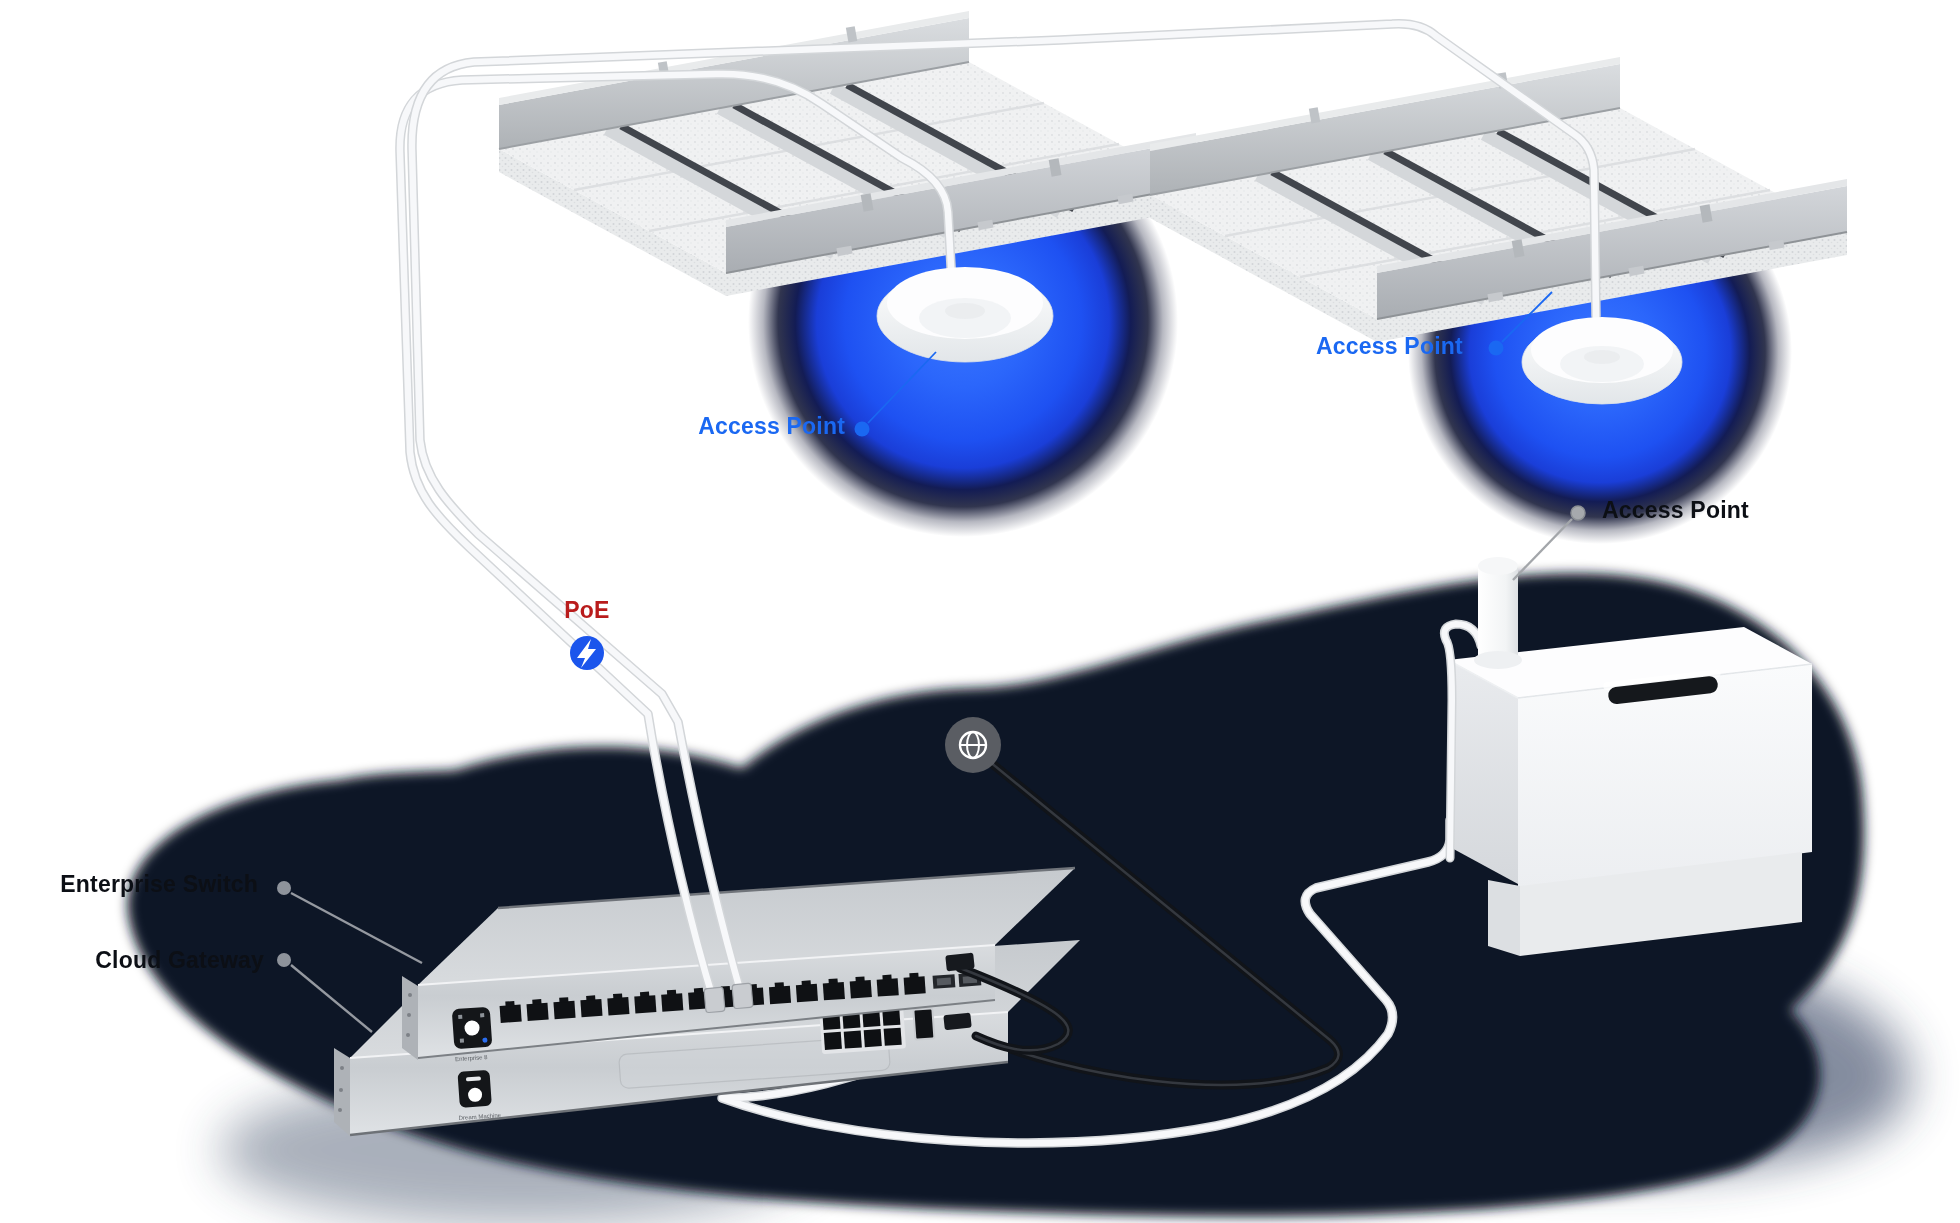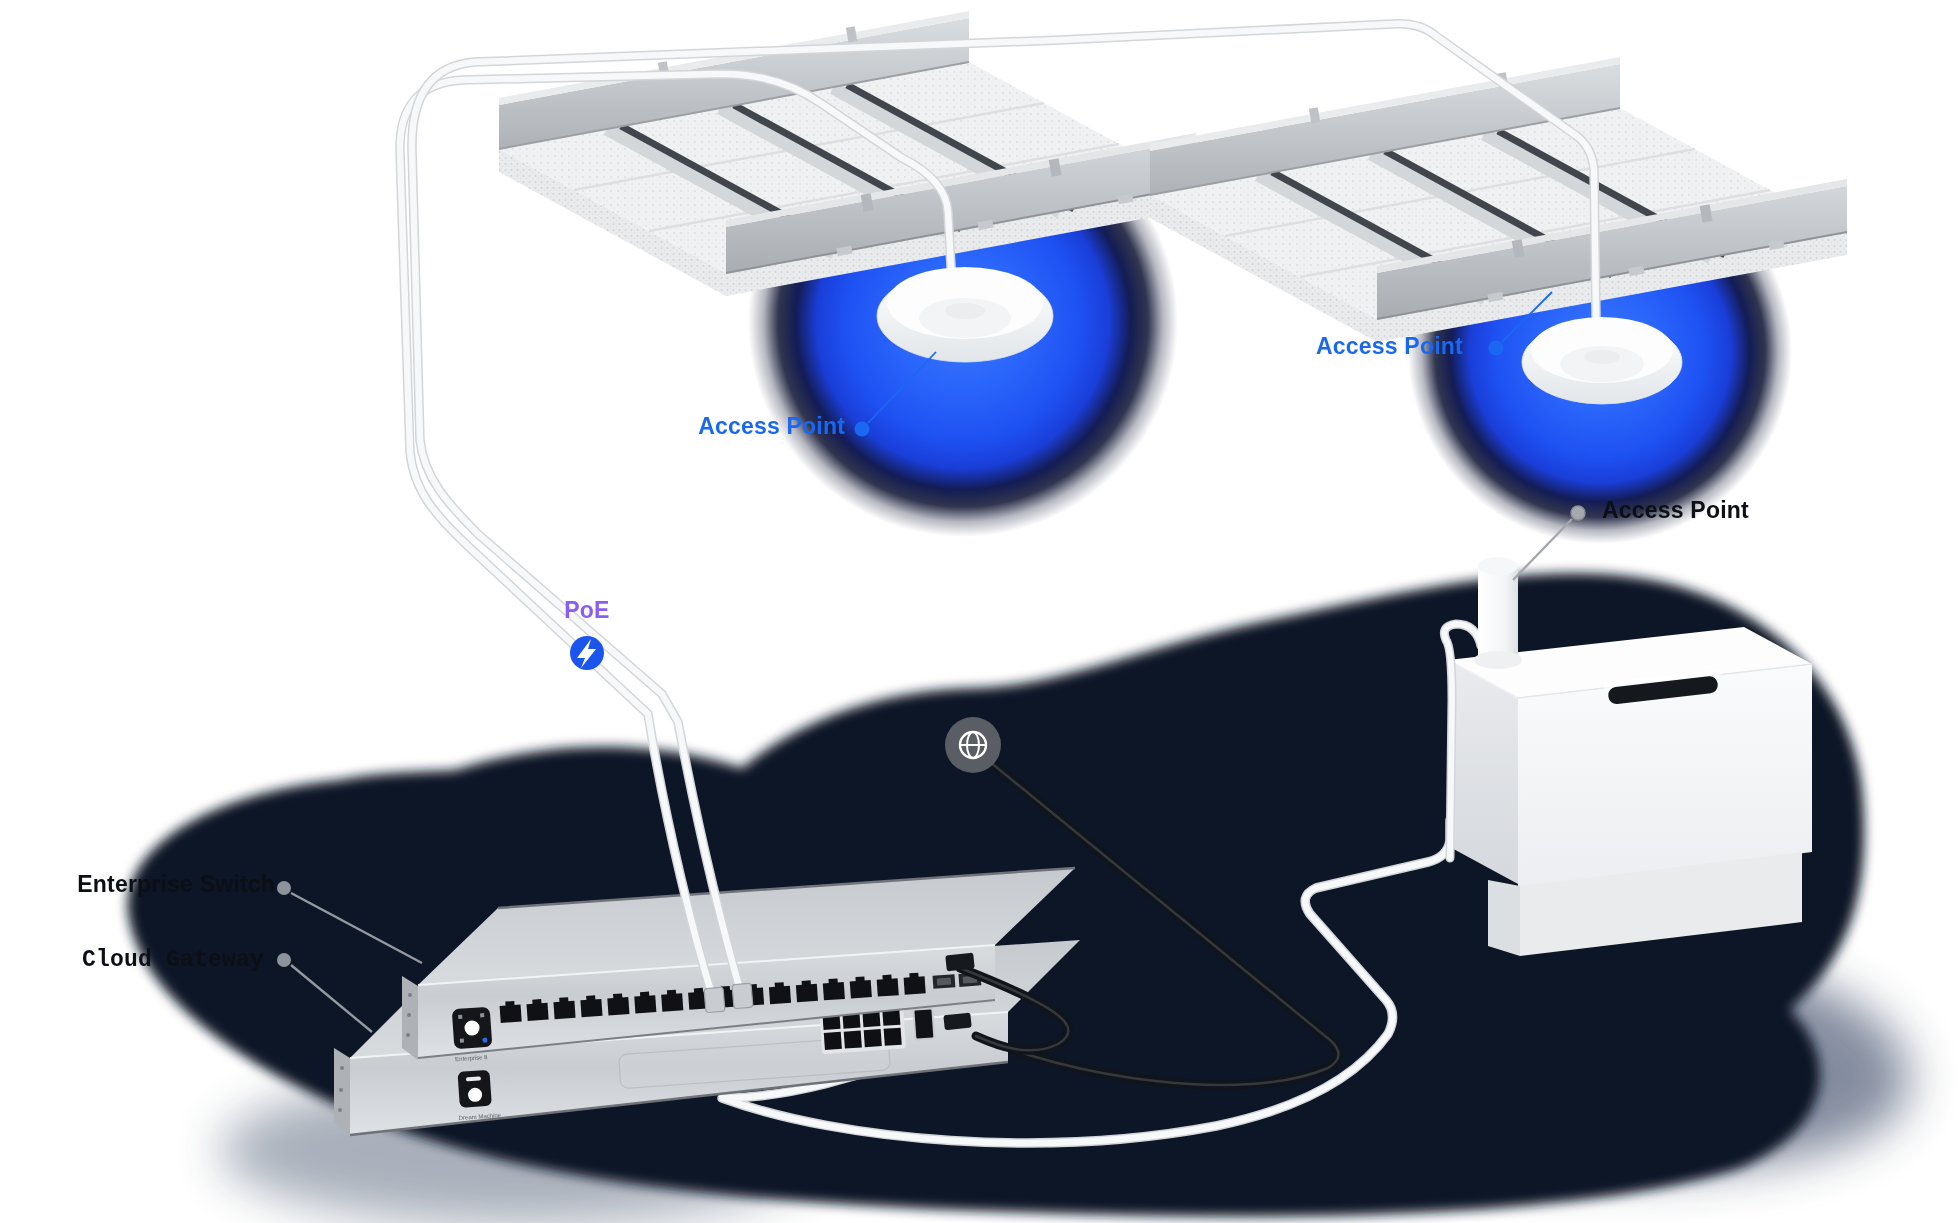--- a/index.html
+++ b/index.html
@@ -4,21 +4,21 @@
 <style>
   html,body{margin:0;padding:0;background:#fff;}
   #stage{position:relative;width:1960px;height:1223px;background:#ffffff;overflow:hidden;
          font-family:"Liberation Sans", sans-serif;}
   #scene{position:absolute;left:0;top:0;}
   .lbl{position:absolute;font-weight:700;font-size:23px;letter-spacing:.2px;line-height:1.1;
        white-space:nowrap;}
   .lbl.blue{color:#1a68f2;}
   .lbl.dark{color:#0c0f15;}
   .lbl.right{text-align:right;}
-  #poe-label{font-size:23px;color:#8b5cf6;text-align:center;}
+  #poe-label{font-size:23px;color:#b91c1c;text-align:center;}
 </style>
 </head>
 <body>
 
 <div id="stage">
 <svg id="scene" width="1960" height="1223" viewBox="0 0 1960 1223">
   <defs>
     <radialGradient id="glow">
       <stop offset="0%" stop-color="#3a76ff"></stop>
       <stop offset="30%" stop-color="#2b66fb"></stop>
@@ -329,16 +329,16 @@
     <line x1="291" y1="893" x2="422" y2="963" stroke="#9599a0" stroke-width="2.4"></line>
     <circle cx="284" cy="888" r="7" fill="#8e939b"></circle>
     <line x1="291" y1="965" x2="372" y2="1032" stroke="#9599a0" stroke-width="2.4"></line>
     <circle cx="284" cy="960" r="7" fill="#8e939b"></circle>
   </g>
 </svg>
 
 <div class="lbl blue right" style="left:595px;top:414px;width:250px;">Access Point</div>
 <div class="lbl blue" style="left:1316px;top:334px;">Access Point</div>
 <div class="lbl dark" style="left:1602px;top:498px;">Access Point</div>
-<div class="lbl dark right" style="left:25px;top:872px;width:250px;">Enterprise Switch</div>
-<div class="lbl dark right" style="left:14px;top:948px;width:250px;font-family:Liberation Mono, monospace;">Cloud Gateway</div>
+<div class="lbl dark right" style="left:8px;top:872px;width:250px;">Enterprise Switch</div>
+<div class="lbl dark right" style="left:14px;top:948px;width:250px;">Cloud Gateway</div>
 <div class="lbl" id="poe-label" style="left:552px;top:598px;width:70px;">PoE</div>
 </div>
 
 </body></html>

